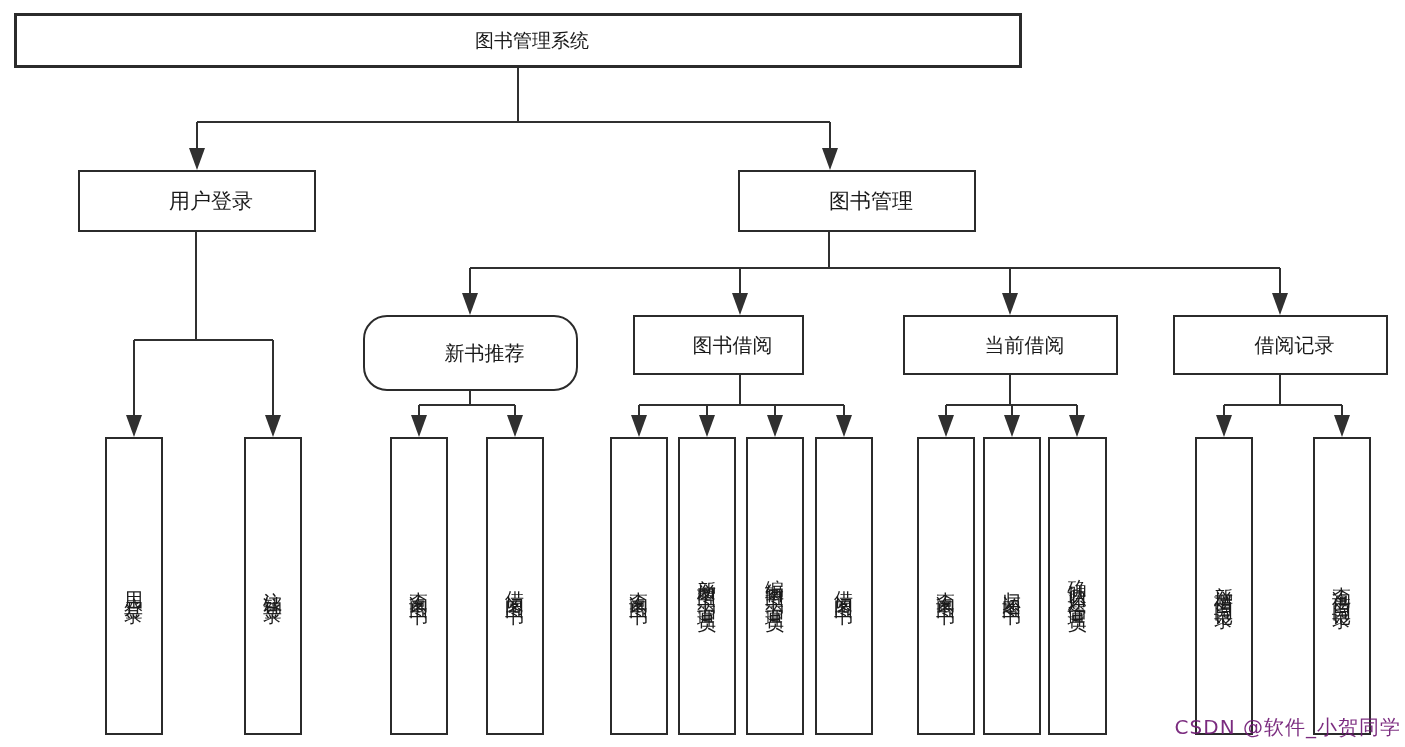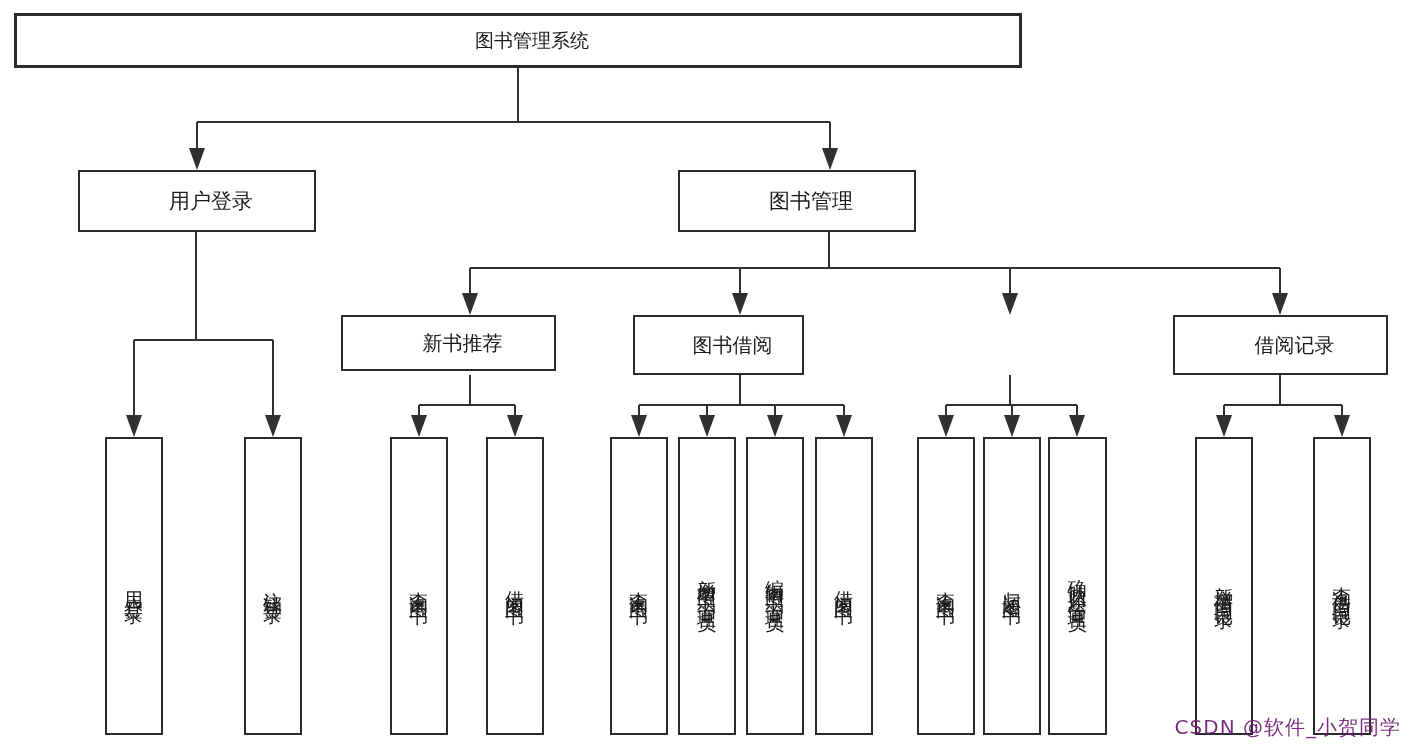--- a/index.html
+++ b/index.html
@@ -79,24 +79,25 @@
       <polygon points="1004,415 1020,415 1012,437"></polygon>
       <polygon points="1069,415 1085,415 1077,437"></polygon>
       <polygon points="1216,415 1232,415 1224,437"></polygon>
       <polygon points="1334,415 1350,415 1342,437"></polygon>
     </g>
   </svg>
 
   <div class="box root" style="left:14px;top:13px;width:1008px;height:55px;">图书管理系统</div>
 
   <div class="box h2" style="left:78px;top:170px;width:238px;height:62px;">用户登录</div>
-  <div class="box h2" style="left:678px;top:170px;width:238px;height:62px;">图书管理</div>
+  <div class="box h2" style="left:738px;top:170px;width:238px;height:62px;">图书管理</div>
 
-  <div class="box h3" style="left:341px;top:315px;width:215px;height:56px;">新书推荐</div>
+  <div class="box h3" style="left:363px;top:315px;width:215px;height:76px;border-radius:24px;">新书推荐</div>
   <div class="box h3" style="left:633px;top:315px;width:171px;height:60px;">图书借阅</div>
+  <div class="box h3" style="left:903px;top:315px;width:215px;height:60px;">当前借阅</div>
   <div class="box h3" style="left:1173px;top:315px;width:215px;height:60px;">借阅记录</div>
 
   <div class="box v" style="left:105px;top:437px;width:58px;height:298px;">用户登录</div>
   <div class="box v" style="left:244px;top:437px;width:58px;height:298px;">注销登录</div>
 
   <div class="box v" style="left:390px;top:437px;width:58px;height:298px;">查询图书</div>
   <div class="box v" style="left:486px;top:437px;width:58px;height:298px;">借阅图书</div>
 
   <div class="box v" style="left:610px;top:437px;width:58px;height:298px;">查询图书</div>
   <div class="box v" style="left:678px;top:437px;width:58px;height:298px;">新增图书（管理员）</div>

